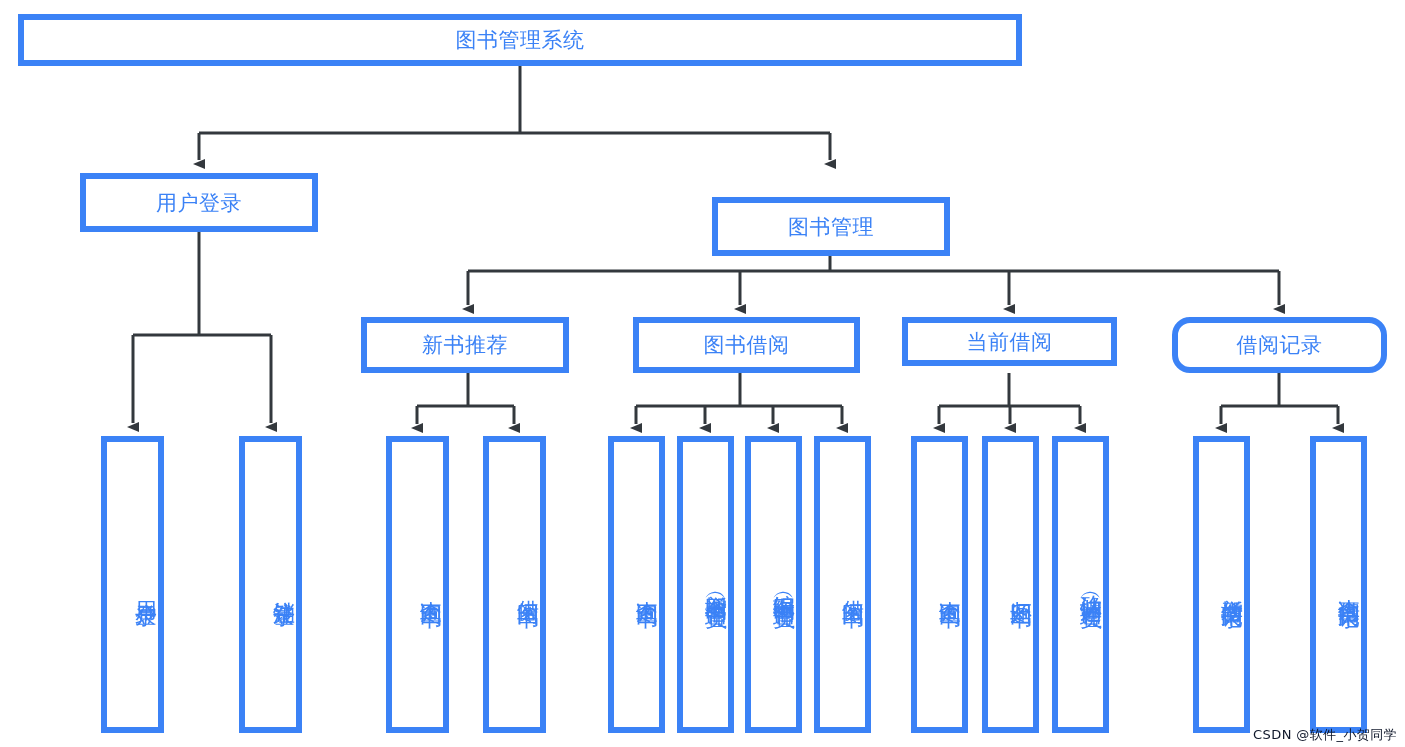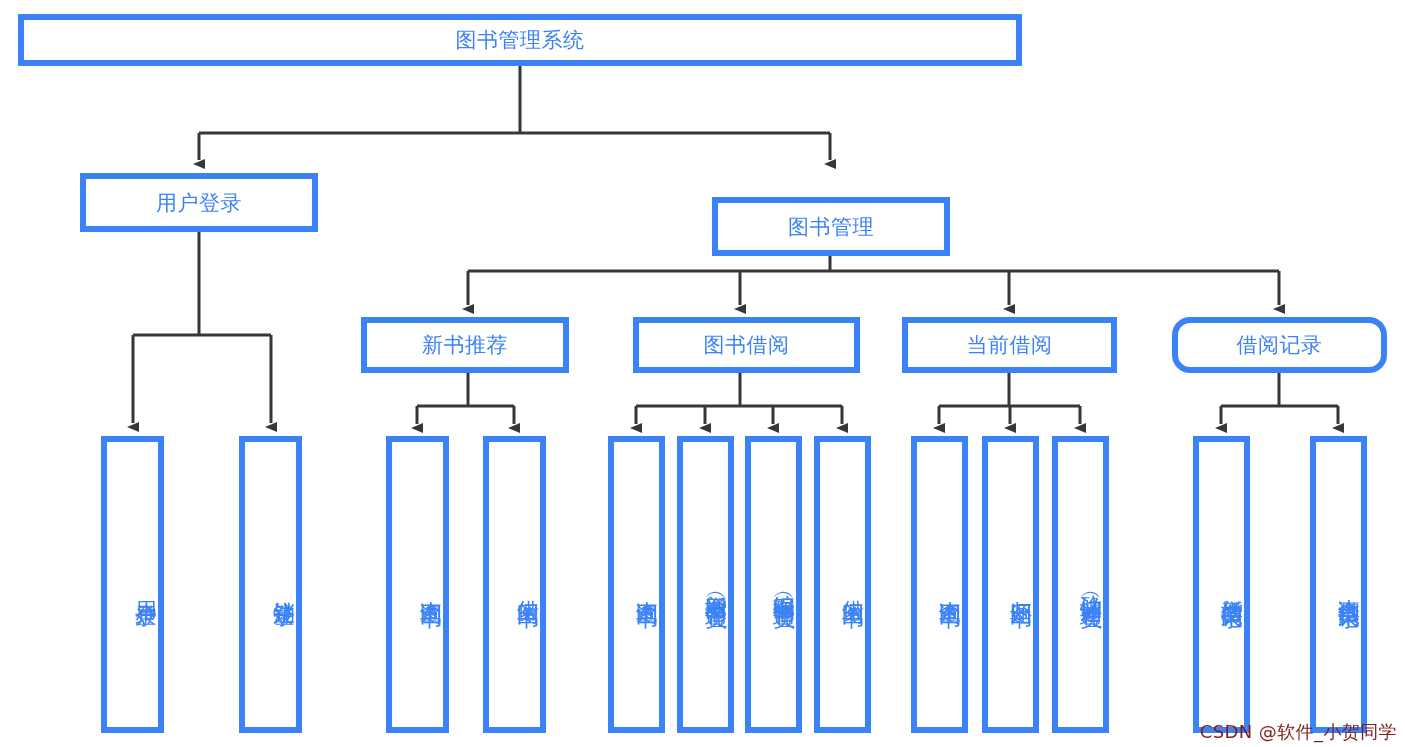--- a/index.html
+++ b/index.html
@@ -53,22 +53,22 @@
     padding-top: 2px;
   }
   .node-label {
     display: block;
     white-space: nowrap;
   }
   #watermark {
     position: absolute;
     right: 8px;
     bottom: 3px;
-    font-size: 18px;
-    color: #7f1d1d;
+    font-size: 13px;
+    color: #0f172a;
     white-space: nowrap;
     letter-spacing: 0.4px;
   }
 </style>
 </head>
 <body>
 
 <div id="canvas">
 
   <svg class="edges" viewBox="0 0 1405 747" xmlns="http://www.w3.org/2000/svg">
@@ -134,21 +134,21 @@
   <div class="node horiz" id="node-l2-1" style="left: 712px; top: 173px; width: 238px; height: 59px; margin-top: 24px;">
     <span class="node-label">图书管理</span>
   </div>
 
   <div class="node horiz" id="node-l3-0" style="left: 361px; top: 317px; width: 208px; height: 56px;">
     <span class="node-label">新书推荐</span>
   </div>
   <div class="node horiz" id="node-l3-1" style="left: 633px; top: 317px; width: 227px; height: 56px;">
     <span class="node-label">图书借阅</span>
   </div>
-  <div class="node horiz" id="node-l3-2" style="left: 902px; top: 317px; width: 215px; height: 56px;">
+  <div class="node horiz" id="node-l3-2" style="left: 902px; top: 317px; width: 215px; height: 49px;">
     <span class="node-label">当前借阅</span>
   </div>
   <div class="node horiz" id="node-l3-3" style="left: 1172px; top: 317px; width: 215px; height: 56px; border-radius: 18px;">
     <span class="node-label">借阅记录</span>
   </div>
 
   <div class="node vert" id="node-leaf-0" style="left: 101px; top: 436px; width: 63px; height: 297px;">
     <span class="node-label">用户登录</span>
   </div>
   <div class="node vert" id="node-leaf-1" style="left: 239px; top: 436px; width: 63px; height: 297px;">

